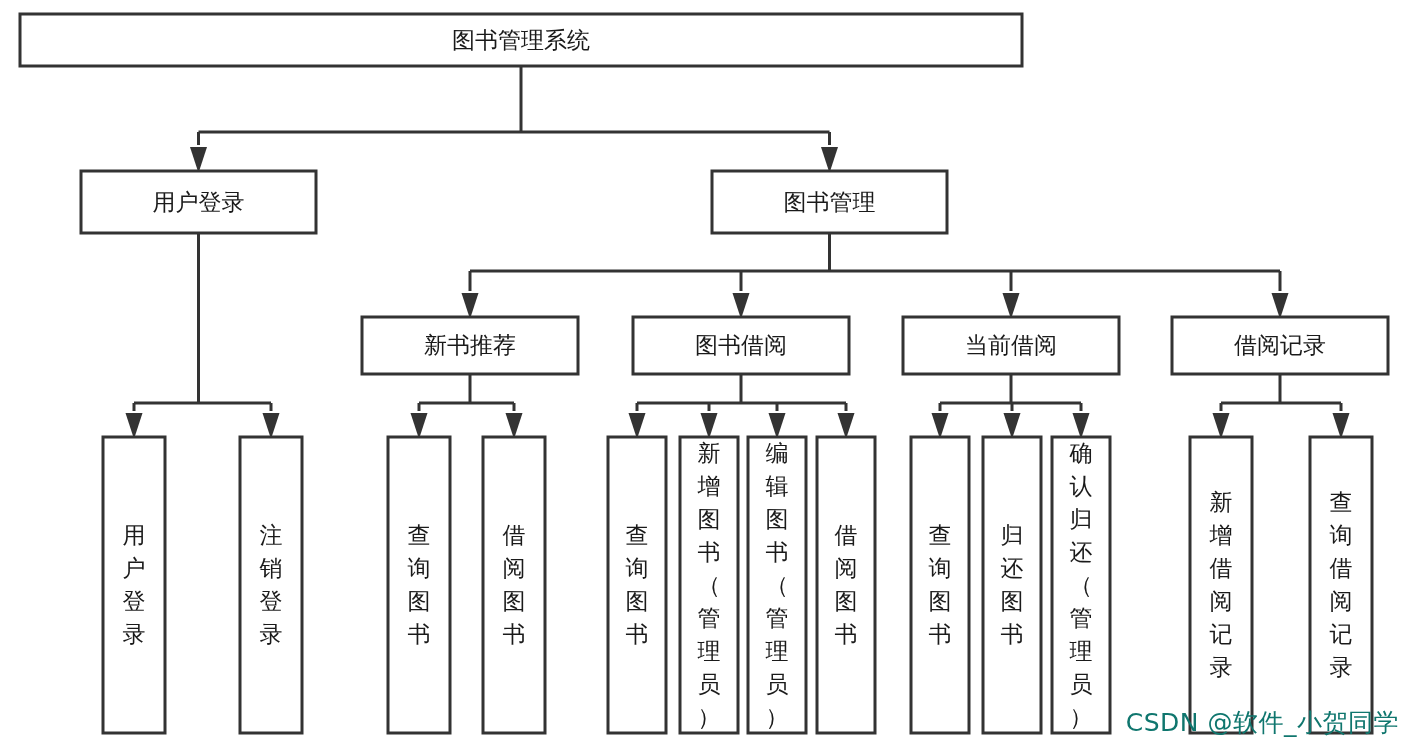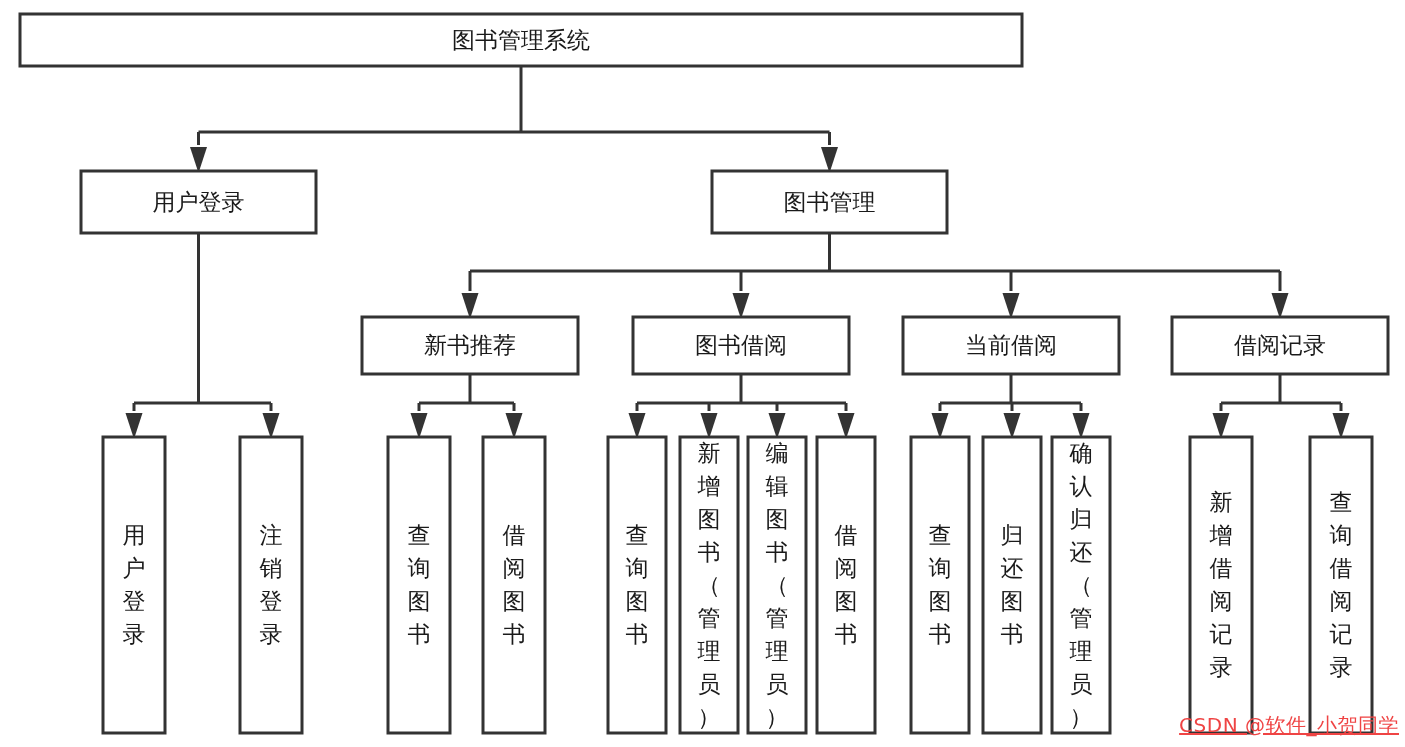--- a/index.html
+++ b/index.html
@@ -54,26 +54,25 @@
     fill: #1a1a1a;
     font-family: "DejaVu Sans", "Liberation Sans", sans-serif;
     font-size: 23px;
     text-anchor: middle;
   }
   .watermark {
     position: absolute;
     right: 6px;
     bottom: 8px;
     font-family: "DejaVu Sans", "Liberation Sans", sans-serif;
-    font-size: 20px;
-    color: #ef4444;
+    font-size: 25px;
+    color: #0f766e;
     white-space: nowrap;
     letter-spacing: 0.5px;
     pointer-events: none;
-    text-decoration: underline;
   }
 </style>
 </head>
 <body>
 
 <div id="diagram-root">
   <svg class="diagram-canvas" viewBox="0 0 1405 747">
     <g id="edges-layer">
         <g>
           <line x1="521" y1="66" x2="521" y2="132" class="connector-line"></line>

